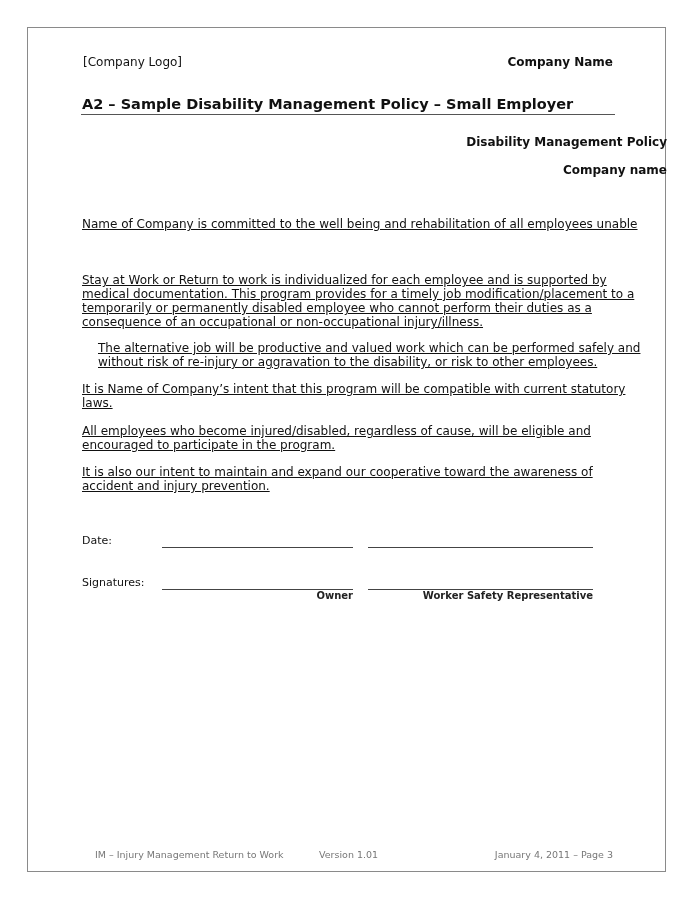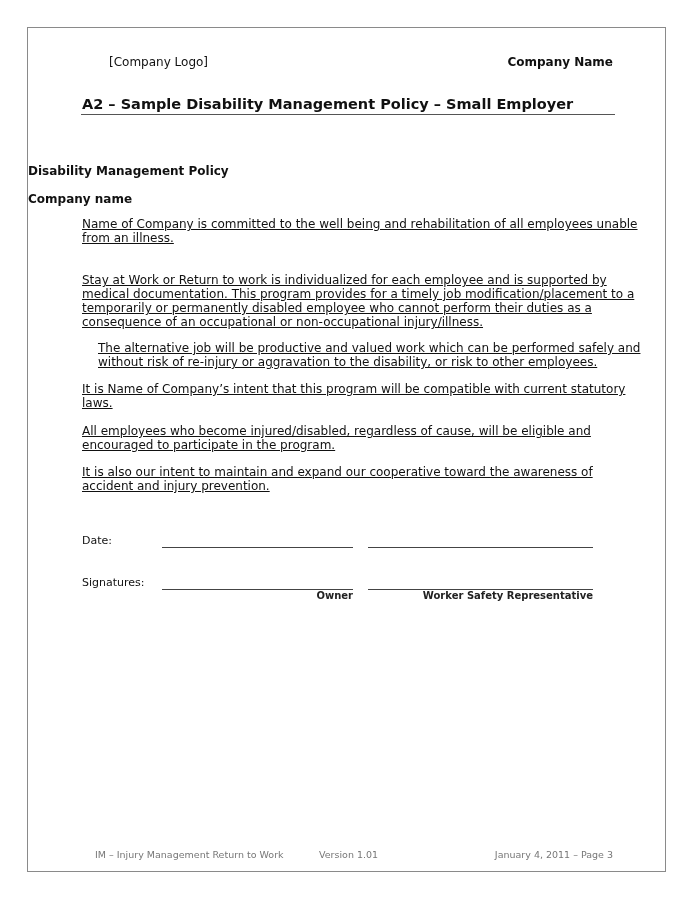--- a/index.html
+++ b/index.html
@@ -1,26 +1,26 @@
 <!DOCTYPE html>
 <html><head>
   <meta charset="utf-8">
   <style>
     html, body { margin: 0; padding: 0; background: #ffffff; }
     body { width: 695px; height: 900px; position: relative; overflow: hidden;
            font-family: "DejaVu Sans", sans-serif; color: #111; }
     .page { position: absolute; left: 27px; top: 27px; width: 639px; height: 845px;
             border: 1px solid #8a8a8a; box-sizing: border-box; }
     .abs { position: absolute; white-space: nowrap; }
-    .logo { left: 55px; top: 27px; font-size: 12px; margin-left: 26px; }
+    .logo { left: 55px; top: 27px; font-size: 12px; }
     .cname { right: 52px; top: 27px; font-size: 12px; font-weight: bold; }
     .title { left: 54px; top: 68px; font-size: 14.5px; font-weight: bold; }
     .title-rule { position: absolute; left: 53px; top: 86px; width: 534px; height: 0;
                   border-top: 1px solid #555; }
-    .center { left: 0; width: 639px; text-align: left; font-size: 12px; font-weight: bold; margin-top: 29px; }
+    .center { left: 0; width: 639px; text-align: right; font-size: 12px; font-weight: bold; }
     .para { position: absolute; left: 54px; width: 540px; font-size: 12px; line-height: 14px;
             white-space: normal; text-decoration: underline; }
     .para span { display: block; white-space: nowrap; }
     .label { font-size: 11px; font-weight: normal; }
     .line { position: absolute; height: 0; border-top: 1px solid #444; }
     .caption { position: absolute; font-size: 10px; font-weight: bold; text-align: right; color: #222; }
     .footer { font-size: 9.5px; color: #777; top: 821px; }
   </style>
 </head>
 <body>
@@ -31,21 +31,20 @@
   <div class="abs cname">Company Name</div>
 
   <div class="abs title">A2 – Sample Disability Management Policy – Small Employer</div>
   <div class="title-rule"></div>
 
   <div class="abs center" style="top:107px;">Disability Management Policy</div>
   <div class="abs center" style="top:135px;">Company name</div>
 
   <div class="para" style="top:189px;">
     <span>Name of Company is committed to the well being and rehabilitation of all employees unable</span>
-    <span>from an illness.</span>
   </div>
 
   <div class="para" style="top:245px;">
     <span>Stay at Work or Return to work is individualized for each employee and is supported by</span>
     <span>medical documentation. This program provides for a timely job modification/placement to a</span>
     <span>temporarily or permanently disabled employee who cannot perform their duties as a</span>
     <span>consequence of an occupational or non-occupational injury/illness.</span>
   </div>
 
   <div class="para" style="top:313px;margin-left:16px;">

